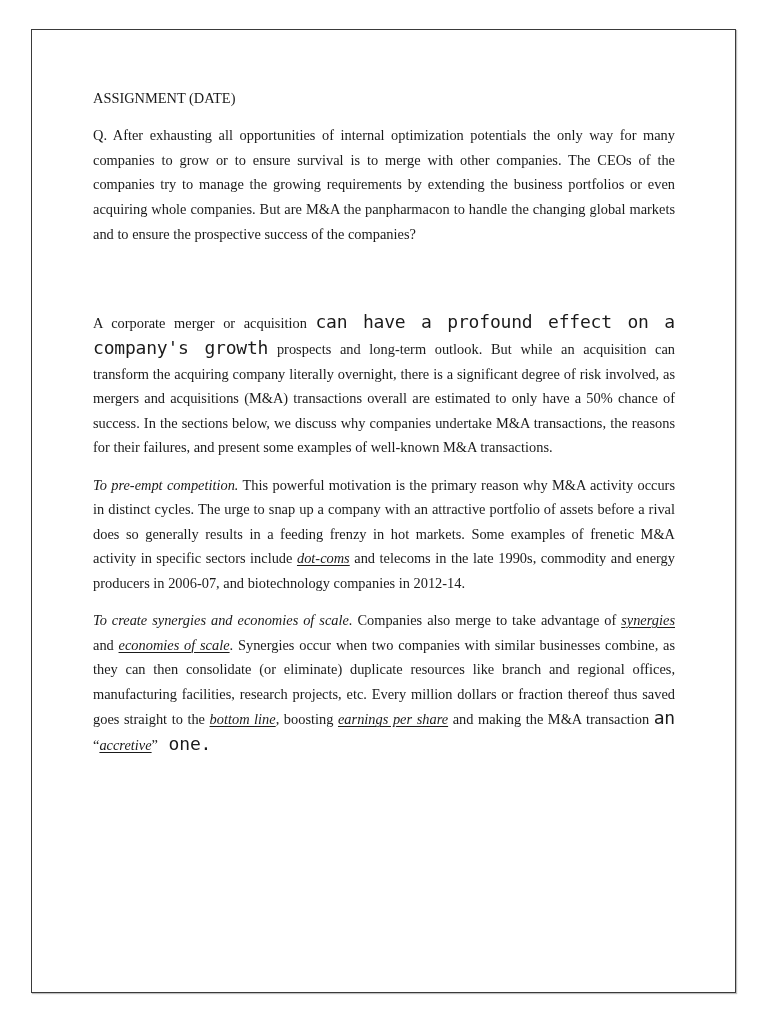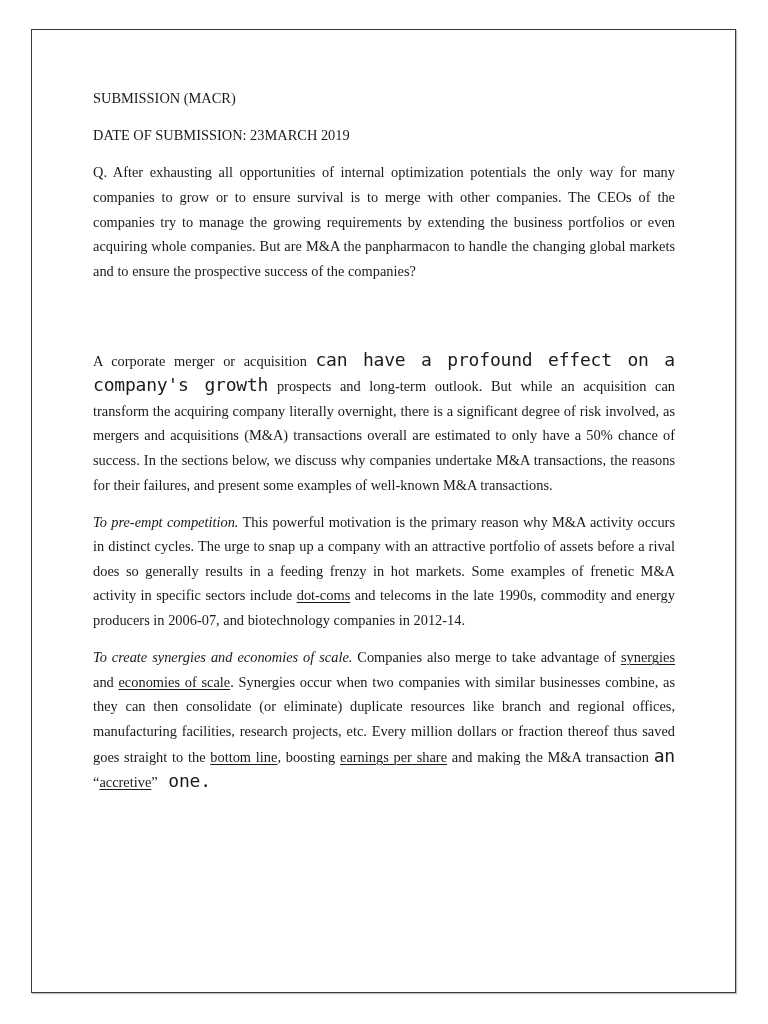--- a/index.html
+++ b/index.html
@@ -38,36 +38,36 @@
       text-align: justify;
     }
     .content p.blank {
       height: 24.6px;
       margin-bottom: 27px;
     }
     .u {
       text-decoration: underline;
       text-underline-offset: 2px;
       text-decoration-thickness: 1px;
+      font-style: italic;
     }
     .i { font-style: italic; }
     .alt {
       font-family: "DejaVu Sans Mono", "Liberation Mono", monospace;
       font-size: 18px;
       letter-spacing: -0.2px;
     }
   </style>
 </head>
 <body>
 
 <div class="page-frame"></div>
 
 <div class="content">
-  <p>SUBMISSION (MACR)</p>
-  <p>DATE OF SUBMISSION: 23MARCH 2019</p>
+  <p>ASSIGNMENT (DATE)</p>
   <p>Q. After exhausting all opportunities of internal optimization potentials the only way for many companies to grow or to ensure survival is to merge with other companies. The CEOs of the companies try to manage the growing requirements by extending the business portfolios or even acquiring whole companies. But are M&amp;A the panpharmacon to handle the changing global markets and to ensure the prospective success of the companies?</p>
   <p class="blank"></p>
 
   <p><span>A  corporate merger or acquisition </span><span class="alt">can  have  a  profound  effect  on  a  company's  growth</span><span> prospects  and long-term outlook.  But  while  an  acquisition  can  transform  the  acquiring company literally overnight, there is a significant degree of risk involved, as mergers and acquisitions (M&amp;A) transactions overall are estimated to only have a 50% chance of success. In the sections below, we discuss why companies undertake M&amp;A transactions, the reasons for their failures, and present some examples of well-known M&amp;A transactions.</span></p>
 
 
 
   <p><span class="i">To pre-empt competition.</span><span> This powerful motivation is the primary reason why M&amp;A activity occurs in distinct cycles. The urge to snap up a company with an attractive portfolio of assets before a rival does so generally results in a feeding frenzy in hot markets. Some examples of frenetic M&amp;A activity in specific sectors include </span><span class="u">dot-coms</span><span> and telecoms in the late 1990s, commodity and energy producers in 2006-07, and biotechnology companies in 2012-14.</span></p>
 
   <p><span class="i">To create synergies and economies of scale.</span><span> Companies also merge to take advantage of </span><span class="u">synergies</span><span> and </span><span class="u">economies  of  scale</span><span>. Synergies occur when two companies with similar businesses combine, as they can then consolidate (or eliminate) duplicate resources like branch and regional offices, manufacturing facilities, research projects, etc. Every million dollars or fraction thereof thus saved goes straight to the </span><span class="u">bottom line</span><span>, boosting </span><span class="u">earnings per share</span><span> and making the M&amp;A transaction </span><span class="alt">an</span><span> “</span><span class="u">accretive</span><span>”</span><span class="alt"> one.</span></p>

